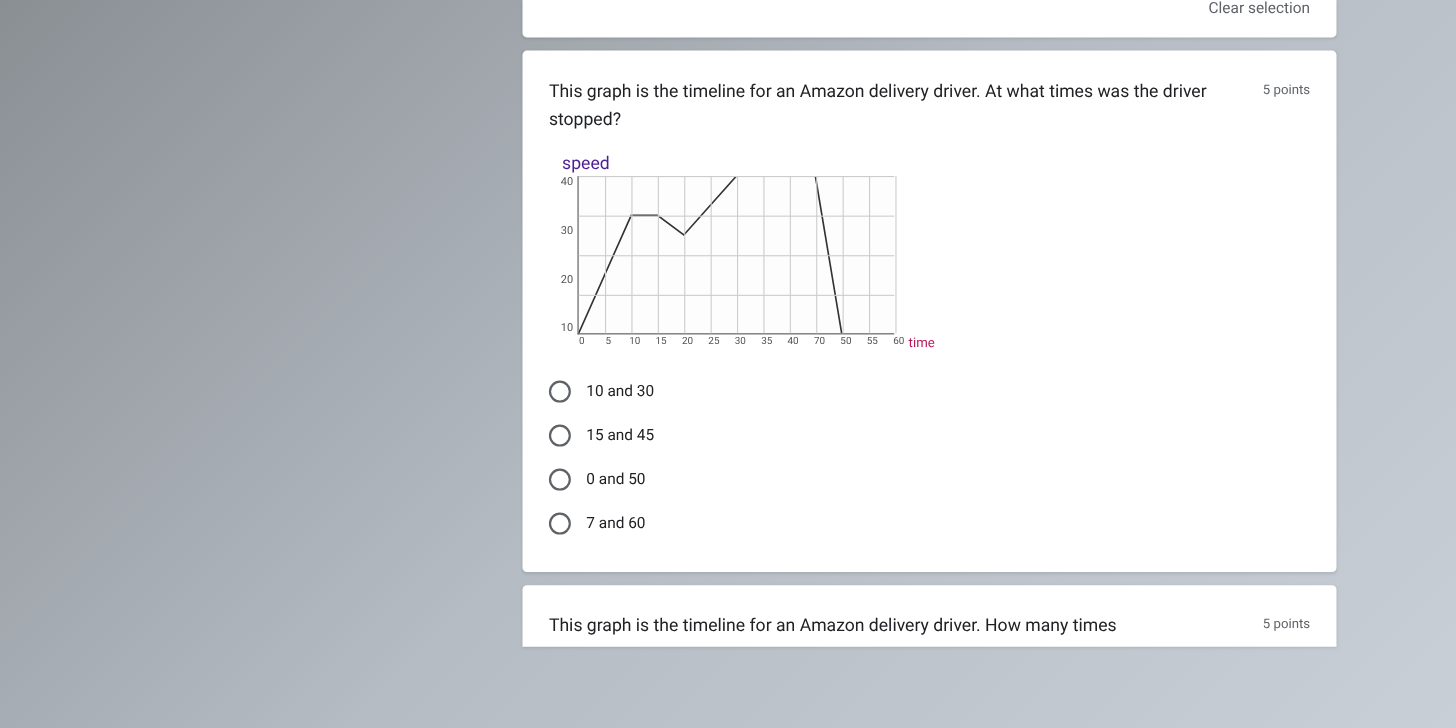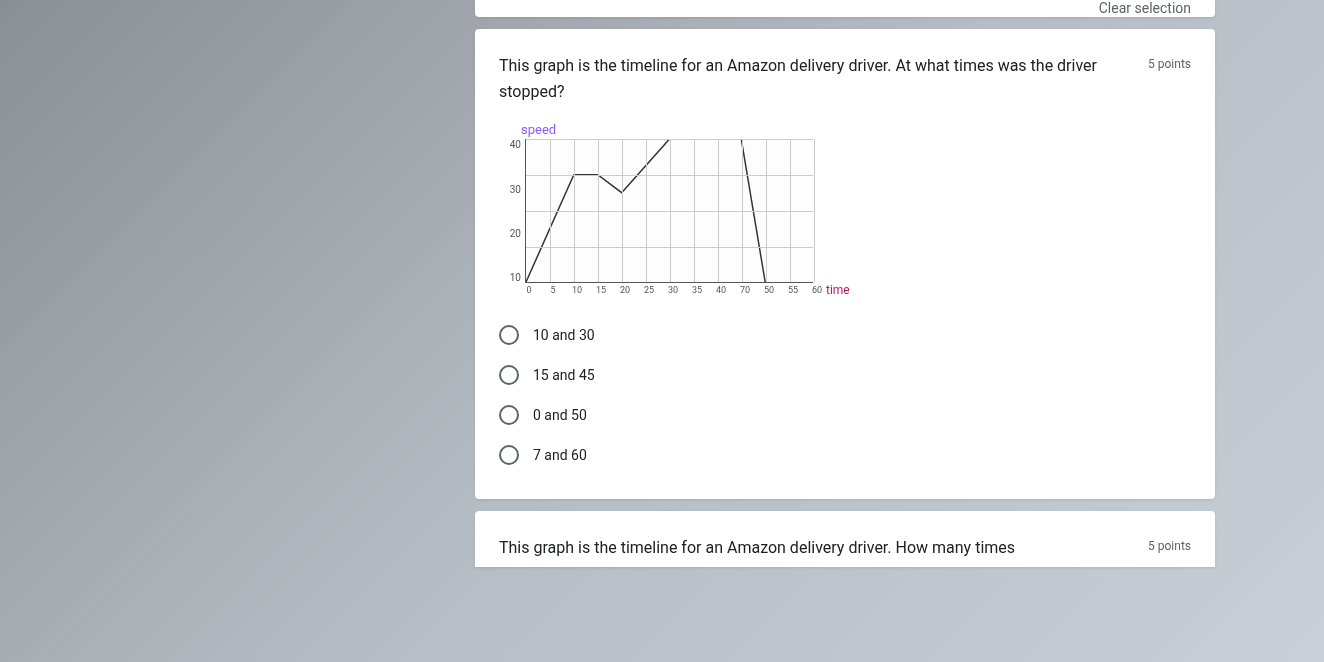--- a/index.html
+++ b/index.html
@@ -17,21 +17,21 @@
     }
     .card {
       background: #fff;
       border-radius: 4px;
       margin-bottom: 12px;
       padding: 24px;
       box-shadow: 0 1px 3px rgba(0,0,0,0.1);
     }
     .card.prev-card {
       padding-top: 0;
-      padding-bottom: 1px;
+      padding-bottom: 18px;
       border-top-left-radius: 0;
       border-top-right-radius: 0;
     }
     .clear-selection {
       text-align: right;
       font-size: 14px;
       color: #5f6368;
       cursor: pointer;
     }
     .question-header {
@@ -49,23 +49,23 @@
     .points {
       font-size: 12px;
       color: #5f6368;
       white-space: nowrap;
       padding-top: 4px;
     }
     .chart-wrap {
       margin: 8px 0 18px 6px;
     }
     .y-title {
-      font-size: 13px;
-      color: #8b5cf6;
-      margin-left: 16px;
+      font-size: 16px;
+      color: #4c1d95;
+      margin-left: 6px;
       margin-bottom: 2px;
     }
     .chart-row {
       display: flex;
       align-items: flex-start;
     }
     .y-ticks {
       display: flex;
       flex-direction: column;
       justify-content: space-between;

